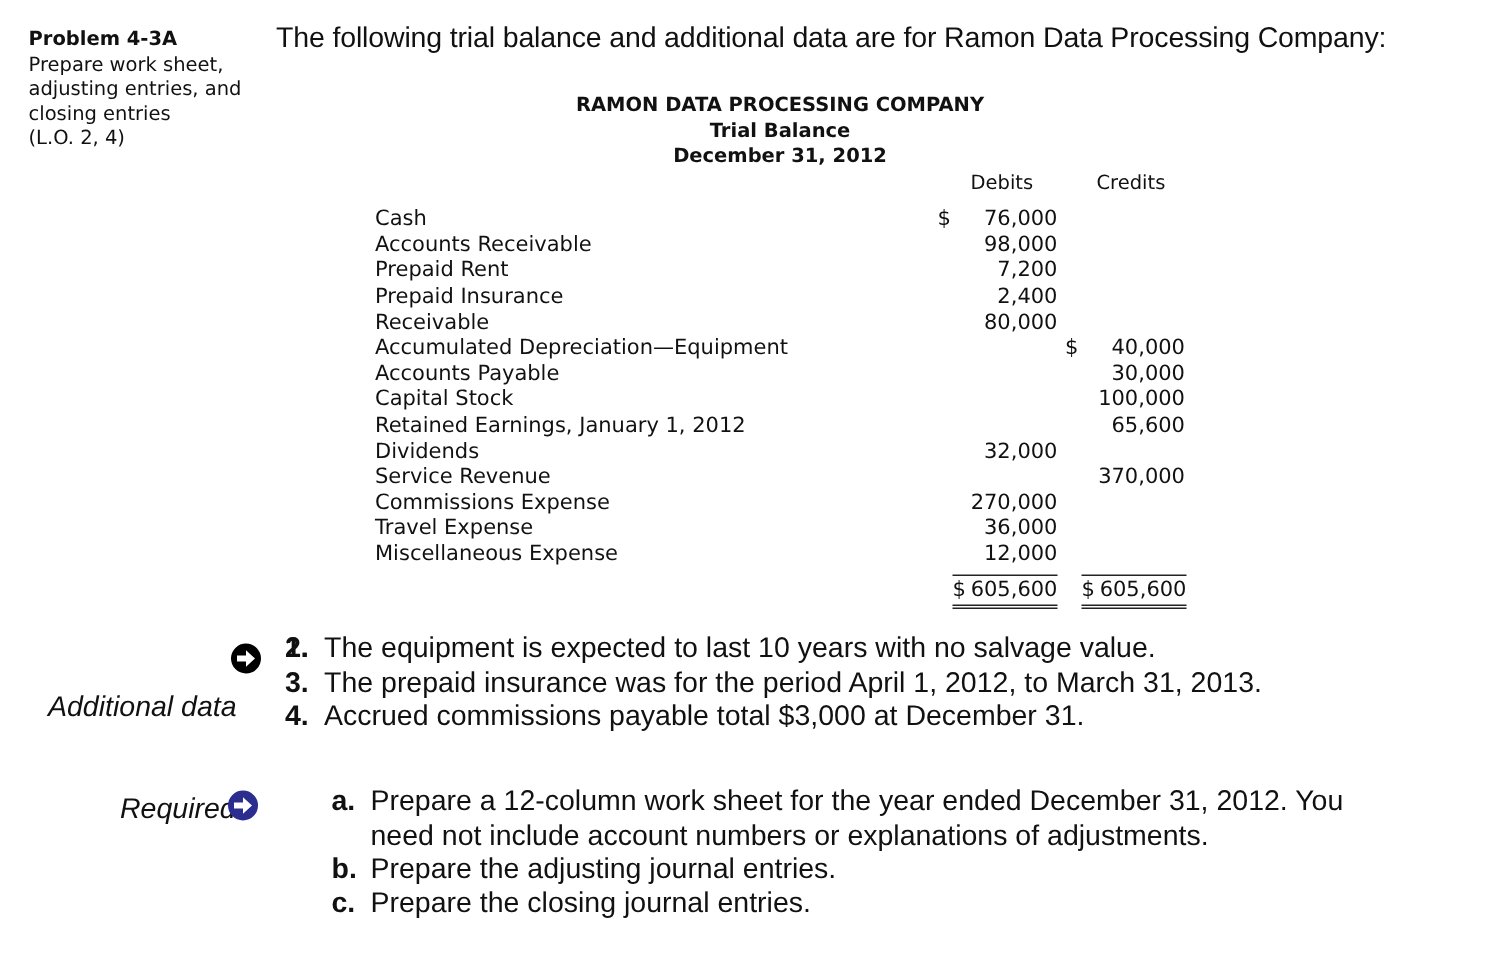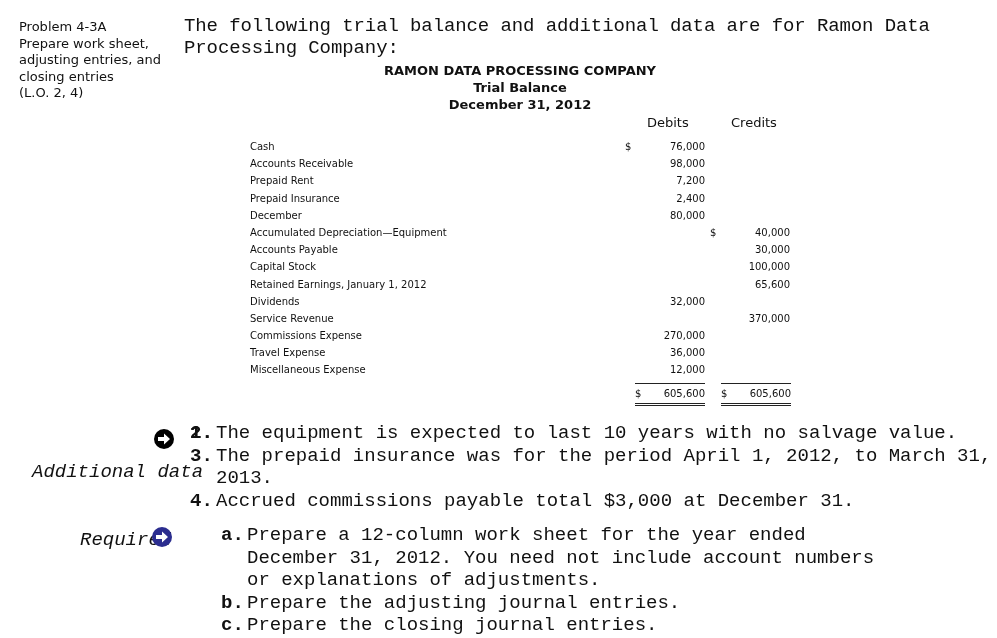--- a/index.html
+++ b/index.html
@@ -1,35 +1,35 @@
 <!DOCTYPE html>
 <html><head>
   <meta charset="utf-8">
   <style>
     html, body { margin: 0; padding: 0; background: #ffffff; }
     body { width: 997px; height: 638px; position: relative; overflow: hidden; color: #111; }
     .sans { font-family: "DejaVu Sans", "Liberation Sans", sans-serif; }
-    .serif { font-family: Liberation Mono, monospace; }
+    .serif { font-family: Liberation Sans, sans-serif; }
 
     #side-label { position: absolute; left: 19px; top: 19px; font-size: 13px; line-height: 16.5px; }
-    #side-label .title { font-weight: normal; }
+    #side-label .title { font-weight: bold; }
 
     #intro { position: absolute; left: 184px; top: 15px; font-size: 19px; letter-spacing: -0.1px; }
 
     .heading { position: absolute; left: 0; width: 1040px; text-align: center; font-weight: bold; font-size: 13px; }
     #h1 { top: 63px; }
     #h2 { top: 80px; }
     #h3 { top: 97px; }
 
     .colhead { position: absolute; top: 115px; font-weight: normal; font-size: 13px; }
     #col-debits { left: 647px; }
     #col-credits { left: 731px; }
 
     #tb { position: absolute; left: 250px; top: 138px; width: 550px; }
-    .row { position: relative; height: 17.2px; font-size: 10px; line-height: 17px; }
+    .row { position: relative; height: 17.2px; font-size: 14px; line-height: 17px; }
     .row .acct { position: absolute; left: 0; }
     .row .dr { position: absolute; right: 95px; width: 80px; }
     .row .cr { position: absolute; right: 10px; width: 80px; }
     .amt { display: flex; justify-content: space-between; }
     .amt .num { margin-left: auto; }
     .total-row { margin-top: 4px; height: 22px; }
     .total-row .dr, .total-row .cr {
       border-top: 1px solid #222;
       border-bottom: 3px double #222;
       padding: 1px 0 1px 0;
@@ -111,21 +111,21 @@
       <div class="dr amt">
         <span></span>
         <span class="num">2,400</span>
       </div>
       <div class="cr amt">
         <span></span>
         <span class="num"></span>
       </div>
     </div>
     <div class="row">
-      <span class="acct">December</span>
+      <span class="acct">Receivable</span>
       <div class="dr amt">
         <span></span>
         <span class="num">80,000</span>
       </div>
       <div class="cr amt">
         <span></span>
         <span class="num"></span>
       </div>
     </div>
     <div class="row">

